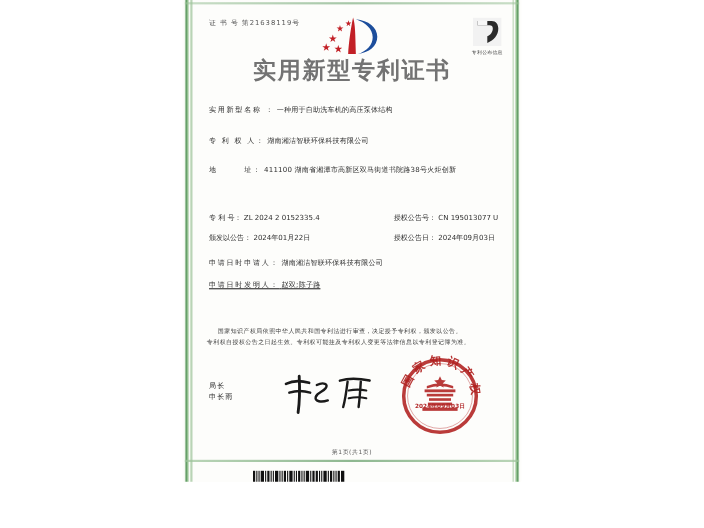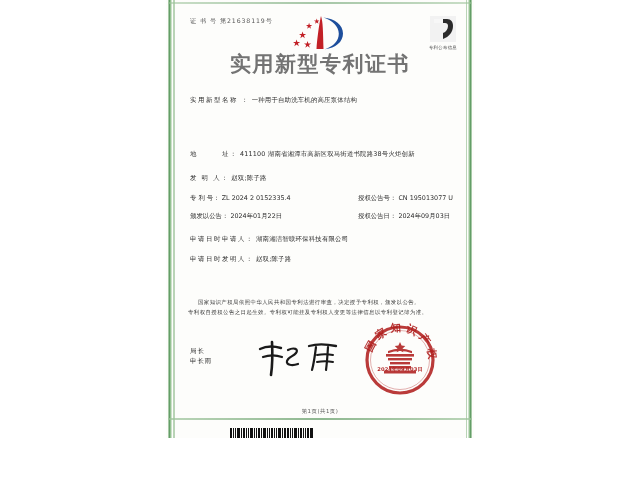--- a/index.html
+++ b/index.html
@@ -124,21 +124,21 @@
     font-size: 6.4px;
     color: #2d2d2d;
     white-space: nowrap;
   }
   .two-col .c1 { position: absolute; left: 0; }
   .two-col .c2 { position: absolute; left: 168px; }
   .row-patno  { top: 194px; }
   .row-dates  { top: 212px; }
 
   .row-applicant { top: 235px; }
-  .row-inventor2 { top: 255px; }
+  .row-inventor2 { top: 255px; text-decoration: underline; }
 
   
   .legal {
     position: absolute;
     left: 22px;
     right: 16px;
     top: 297px;
     font-size: 5.4px;
     color: #3a3a3a;
     line-height: 1.85;
@@ -256,30 +256,30 @@
       <div class="gazette-caption">专利公布信息</div>
     </div>
 
     <div class="cert-title">实用新型专利证书</div>
 
     <div class="field row-name">
       <span class="lbl">实用新型名称 ：</span>
       <span class="val">一种用于自助洗车机的高压泵体结构</span>
     </div>
 
+    <div class="field row-owner">
+      <span class="lbl">专 利 权 人：</span>
+      <span class="val">湖南湘洁智联环保科技有限公司</span>
+    </div>
 
     <div class="field row-addr">
       <span class="lbl">地　　　址：</span>
       <span class="val">411100 湖南省湘潭市高新区双马街道书院路38号火炬创新</span>
     </div>
 
-    <div class="field row-inv">
-      <span class="lbl">发 明 人：</span>
-      <span class="val">赵双;陈子路</span>
-    </div>
 
     <div class="two-col row-patno">
       <span class="c1">
         <span class="lbl">专 利 号：</span>
         <span class="val">ZL 2024 2 0152335.4</span>
       </span>
       <span class="c2">
         <span class="lbl">授权公告号：</span>
         <span class="val">CN 195013077 U</span>
       </span>

